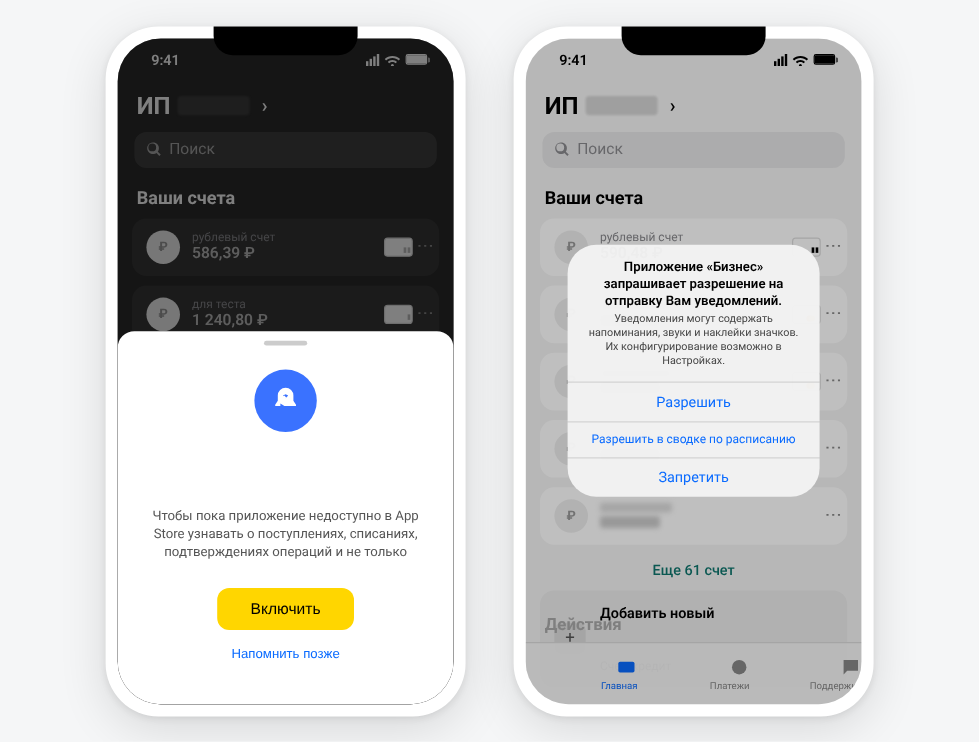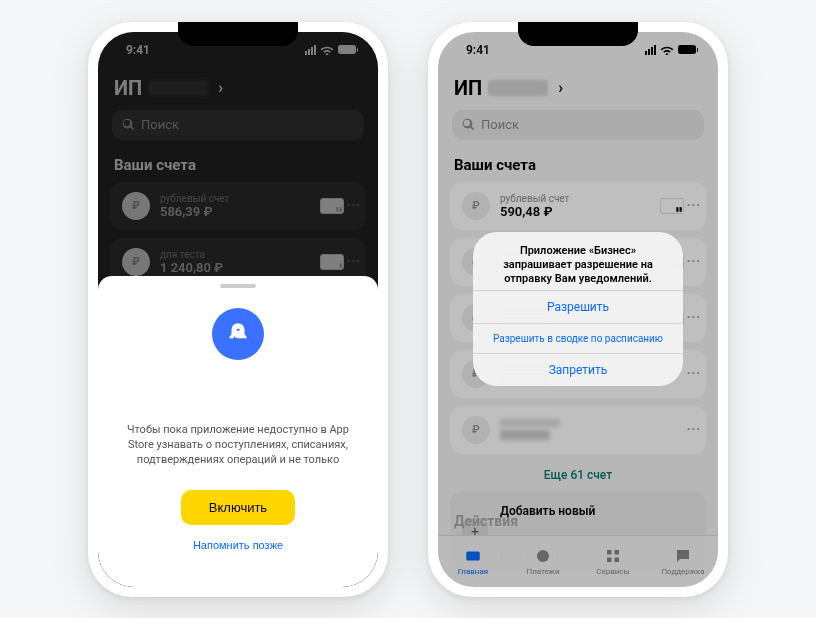--- a/index.html
+++ b/index.html
@@ -118,21 +118,21 @@
   .addcard .plus{width:26px;height:26px;border-radius:6px;background:#dcdcdc;display:flex;align-items:center;justify-content:center;color:#555;font-size:14px;}
   .addcard .txt .t1{font-weight:600;font-size:12px;}
   .addcard .txt .t2{color:#8a8a8e;font-size:10px;margin-top:32px;}
   .more-link { text-align:center; color:#0f766e; font-size:12px; padding:6px 0 10px; font-weight:500;}
   .tabbar {
     position:absolute; bottom:0; left:0; right:0; height:52px;
     background: rgba(248,248,248,.94);
     border-top:1px solid #ddd;
     display:flex;
   }
-  .tabbar .tab{flex:1;display:flex;flex-direction:column;align-items:center;justify-content:center;gap:2px;font-size:8px;color:#888;}
+  .tabbar .tab{flex:1;display:flex;flex-direction:column;align-items:flex-end;justify-content:center;gap:2px;font-size:8px;color:#888;}
   .tabbar .tab.active{color:#0a6bff;}
   .tabbar svg{width:18px;height:18px;}
 
   
   .dim { position:absolute; inset:0; background:rgba(0,0,0,.5); }
   .sheet {
     position:absolute; bottom:0; left:0; right:0; top: 44%;
     background:#fff; border-top-left-radius:14px; border-top-right-radius:14px;
     display:flex; flex-direction:column; align-items:center; text-align:center;
     padding: 8px 22px 0;
@@ -355,38 +355,30 @@
         <span>Главная</span>
       </div>
       <div class="tab">
         <svg viewBox="0 0 24 24" fill="currentColor">
             <circle cx="12" cy="12" r="8"></circle>
           </svg>
         <span>Платежи</span>
       </div>
       <div class="tab">
         <svg viewBox="0 0 24 24" fill="currentColor">
-            <rect x="4" y="4" width="6" height="6"></rect>
-            <rect x="14" y="4" width="6" height="6"></rect>
-            <rect x="4" y="14" width="6" height="6"></rect>
-            <rect x="14" y="14" width="6" height="6"></rect>
-          </svg>
-        <span>Сервисы</span>
-      </div>
-      <div class="tab">
-        <svg viewBox="0 0 24 24" fill="currentColor">
             <path d="M4 4h16v12H8l-4 4z"></path>
           </svg>
         <span>Поддержка</span>
       </div>
     </div>
 
     <div class="alert-back">
       <div class="alert">
         <div class="at">Приложение «Бизнес» запрашивает разрешение на отправку Вам уведомлений.</div>
+        <div class="am">Уведомления могут содержать напоминания, звуки и наклейки значков. Их конфигурирование возможно в Настройках.</div>
         <div class="ab">Разрешить</div>
         <div class="ab" style="font-size:10px;">Разрешить в сводке по расписанию</div>
         <div class="ab">Запретить</div>
       </div>
     </div>
 
   </div>
 </div>
 
 </body></html>

